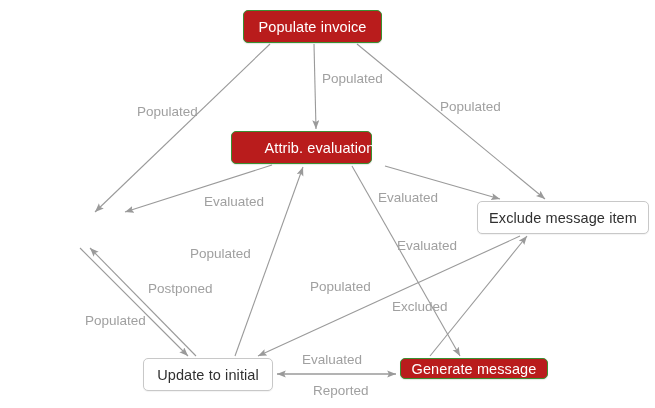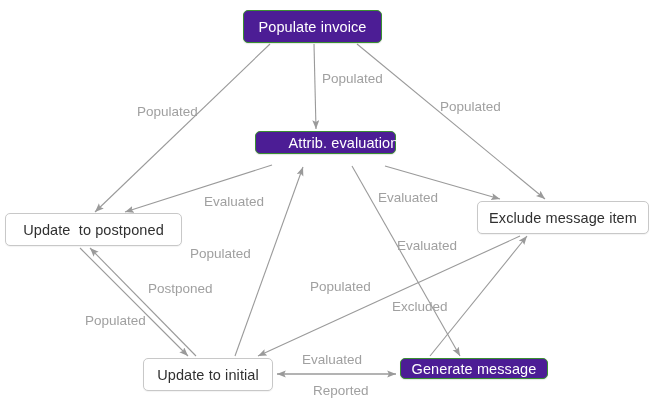--- a/index.html
+++ b/index.html
@@ -43,21 +43,21 @@
     display: flex;
     align-items: center;
     justify-content: center;
     border-radius: 5px;
     font-family: "Liberation Sans", sans-serif;
     font-size: 14.5px;
     white-space: pre;
     letter-spacing: 0.1px;
   }
   .node.green {
-    background: #4c1d95;
+    background: #b91c1c;
     color: #ffffff;
     border: 1px solid #3a8f31;
     box-shadow: 0 1px 1px rgba(0,0,0,0.10);
     text-align: center;
   }
   .node.white {
     background: #ffffff;
     color: #303030;
     border: 1px solid #c8c8c8;
     box-shadow: 0 1px 1px rgba(0,0,0,0.05);
@@ -111,23 +111,22 @@
     <text class="edge-label" x="148" y="289">Postponed</text>
     <text class="edge-label" x="85" y="321">Populated</text>
     <text class="edge-label" x="310" y="287">Populated</text>
     <text class="edge-label" x="392" y="307">Excluded</text>
     <text class="edge-label" x="302" y="360">Evaluated</text>
     <text class="edge-label" x="313" y="391">Reported</text>
   </svg>
 
   <div class="node green" style="left:243px; top:10px; width:139px; height:33px;">Populate invoice</div>
 
-  <div class="node green" style="left:255px; top:131px; width:141px; height:23px;padding-left:36px;">Attrib. evaluation</div>
+  <div class="node green" style="left:231px; top:131px; width:141px; height:33px;padding-left:36px;">Attrib. evaluation</div>
 
-  <div class="node white" style="left:5px; top:213px; width:177px; height:33px;">Update  to postponed</div>
 
   <div class="node white" style="left:477px; top:201px; width:172px; height:33px;">Exclude message item</div>
 
   <div class="node white" style="left:143px; top:358px; width:130px; height:33px;">Update to initial</div>
 
   <div class="node green" style="left:400px; top:358px; width:148px; height:21px;">Generate message</div>
 
 </div>
 
 </body></html>

